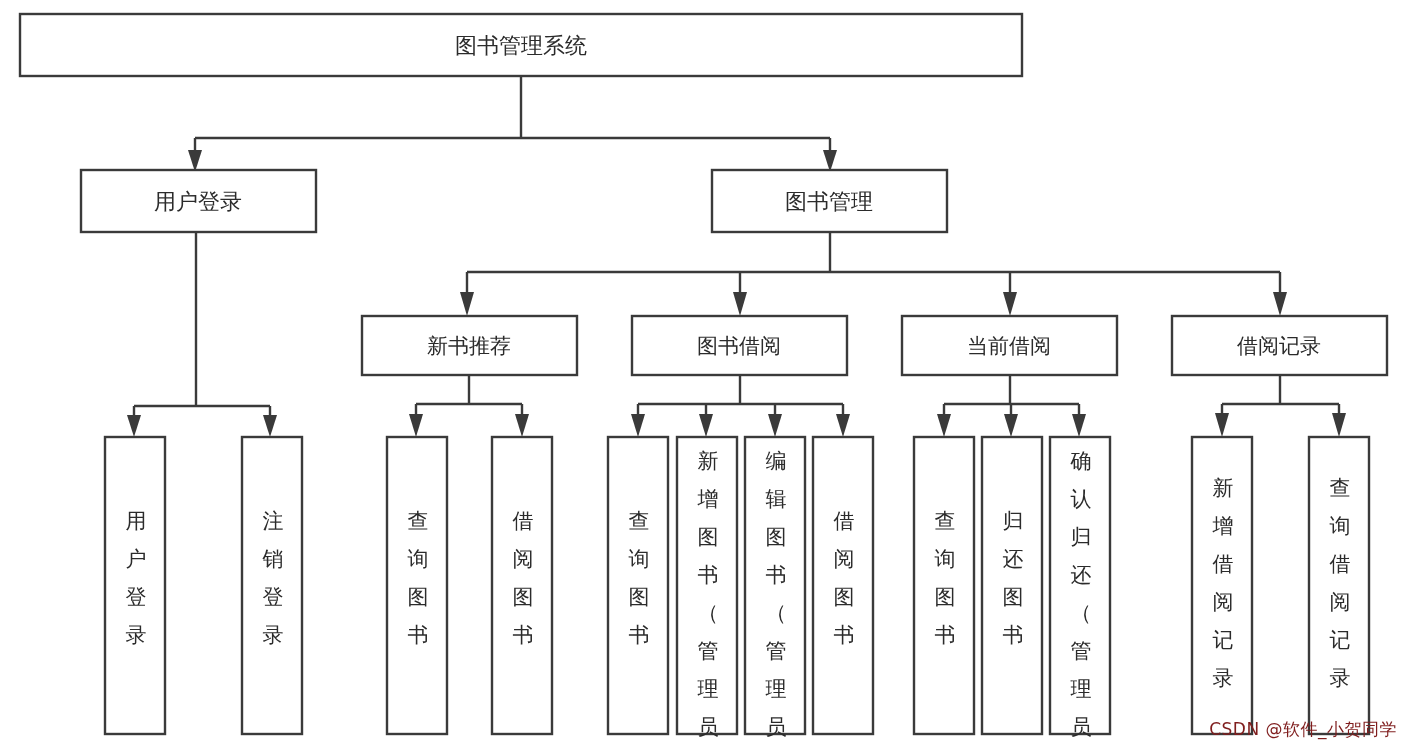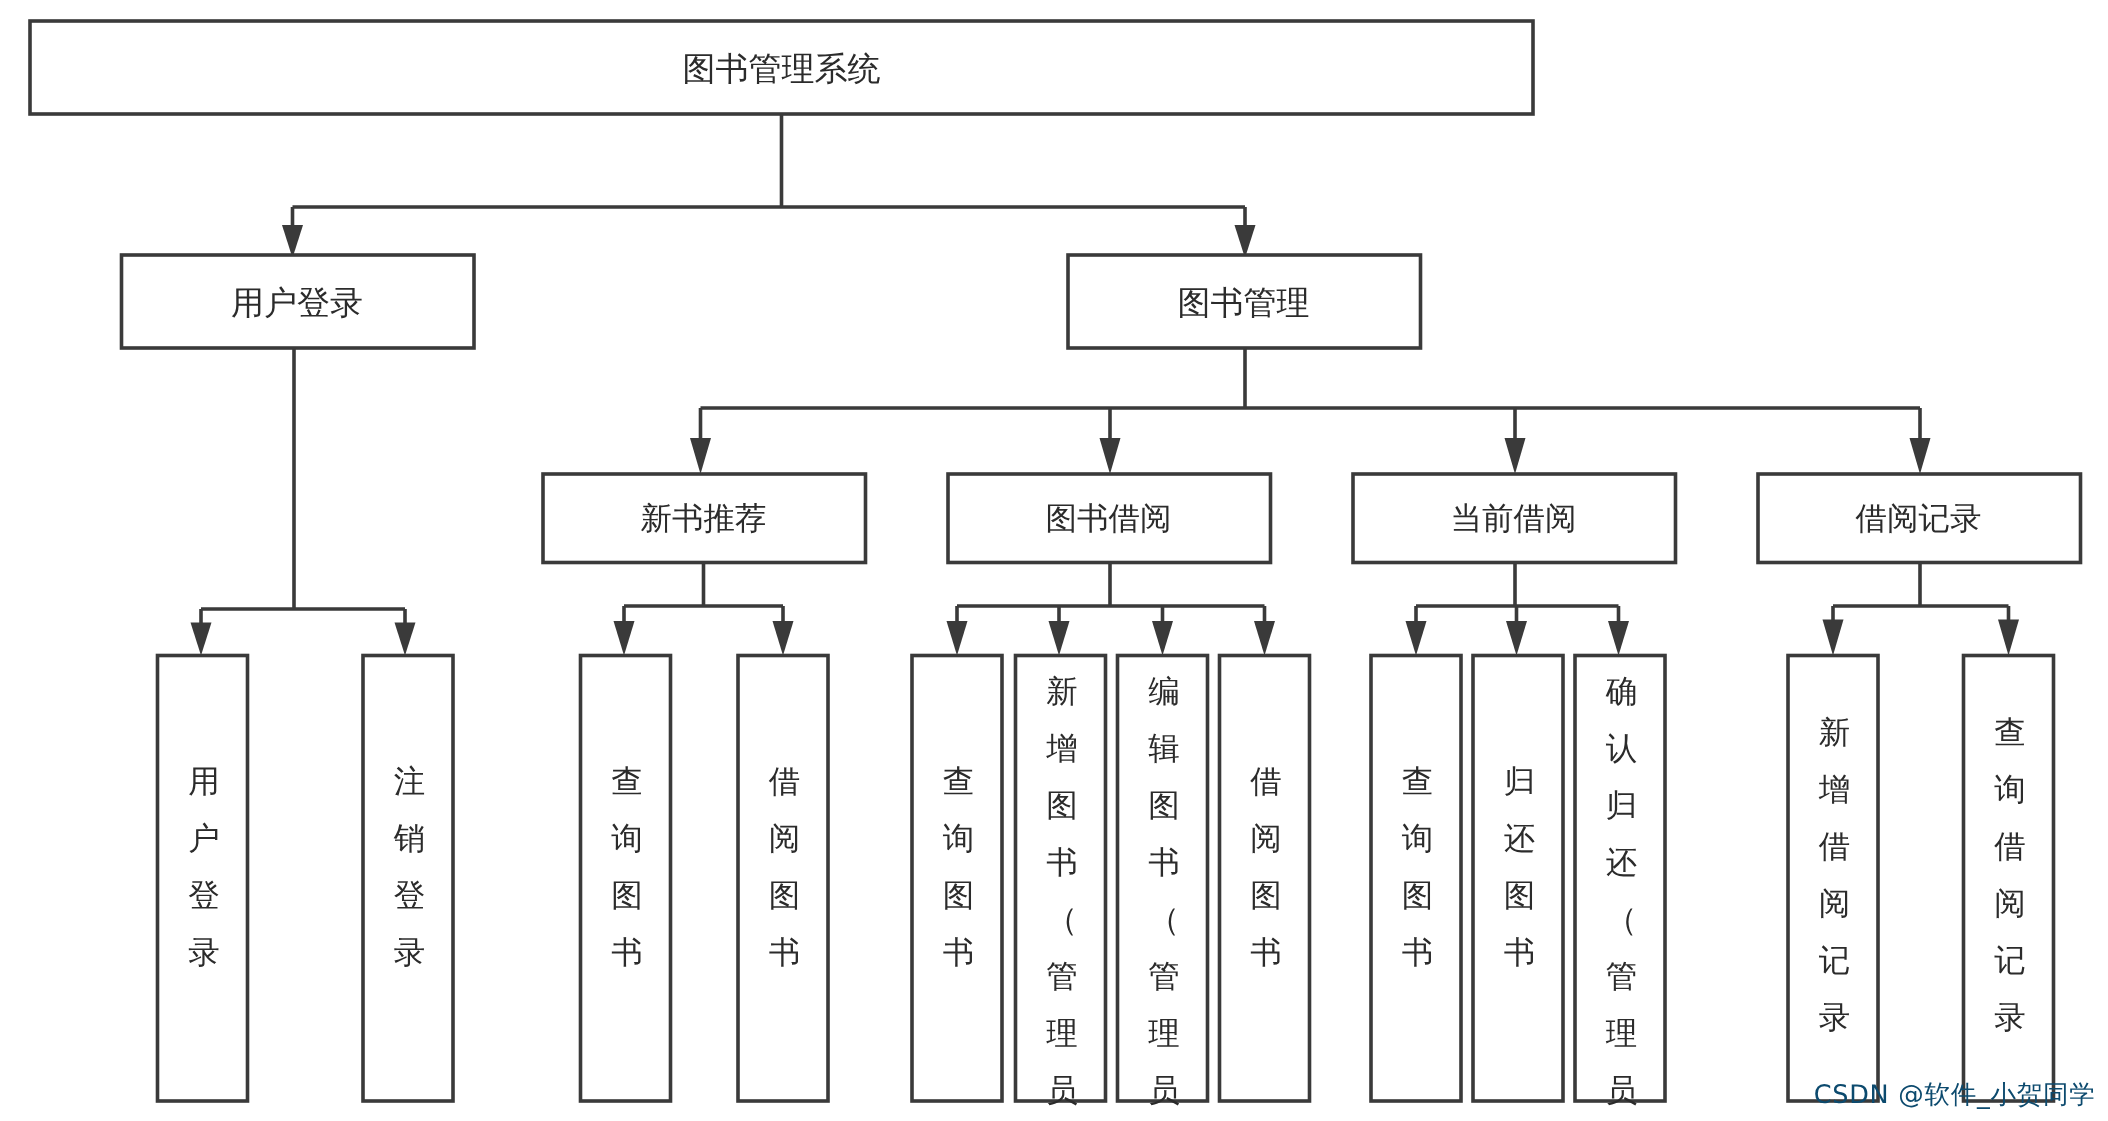--- a/index.html
+++ b/index.html
@@ -5,21 +5,21 @@
   html,body{margin:0;padding:0;background:#ffffff;}
   body{font-family:"DejaVu Sans","Liberation Sans",sans-serif;}
   #stage{position:relative;width:1405px;height:747px;background:#ffffff;overflow:hidden;}
   svg#diagram{position:absolute;left:0;top:0;width:1405px;height:747px;}
   .box-rect{fill:#ffffff;stroke:#3a3a3a;stroke-width:2.4;}
   .connector{stroke:#3a3a3a;stroke-width:2.4;fill:none;}
   .arrow-head{fill:#3a3a3a;stroke:none;}
   .node-label{font-family:"DejaVu Sans","Liberation Sans",sans-serif;fill:#2b2b2b;font-size:21px;text-anchor:middle;dominant-baseline:middle;}
   .node-label.lvl1{font-size:22px;}
   .vert-label{font-family:"DejaVu Sans","Liberation Sans",sans-serif;fill:#2b2b2b;font-size:21px;text-anchor:middle;}
-  .watermark{position:absolute;right:8px;bottom:6px;font-family:"DejaVu Sans","Liberation Sans",sans-serif;font-size:17px;color:#0c4a6e;white-space:nowrap;letter-spacing:.5px;}
+  .watermark{position:absolute;right:8px;bottom:6px;font-family:"DejaVu Sans","Liberation Sans",sans-serif;font-size:17px;color:#7f1d1d;white-space:nowrap;letter-spacing:.5px;}
 </style>
 </head>
 <body>
 
 <div id="stage">
 
   <svg id="diagram" viewBox="0 0 1405 747">
 
     <g>
       <path class="connector" d="M521,76 L521,138 M195,138 L830,138 M195,138 L195,160 M830,138 L830,160"></path>

